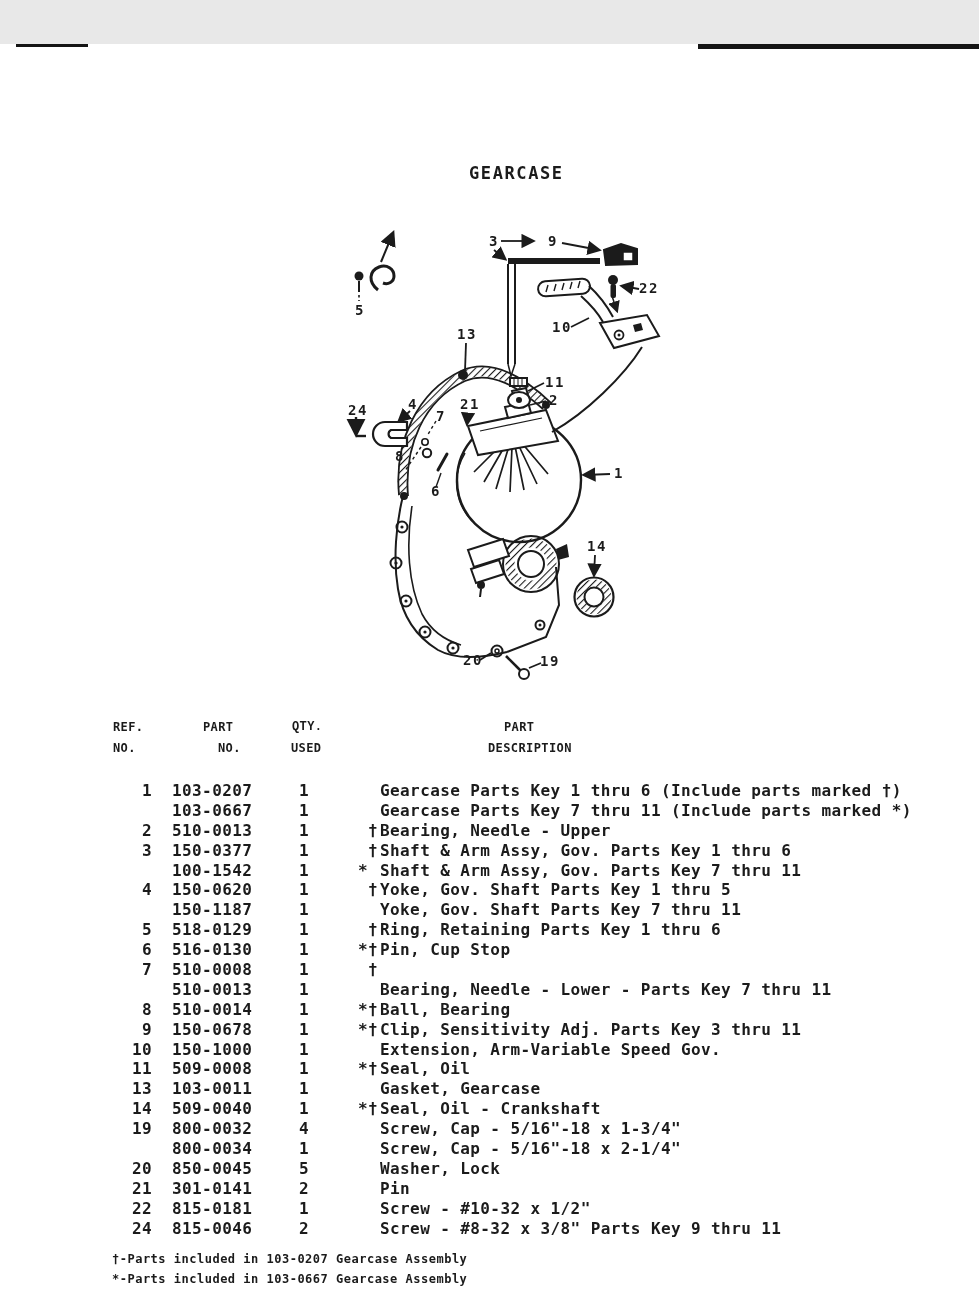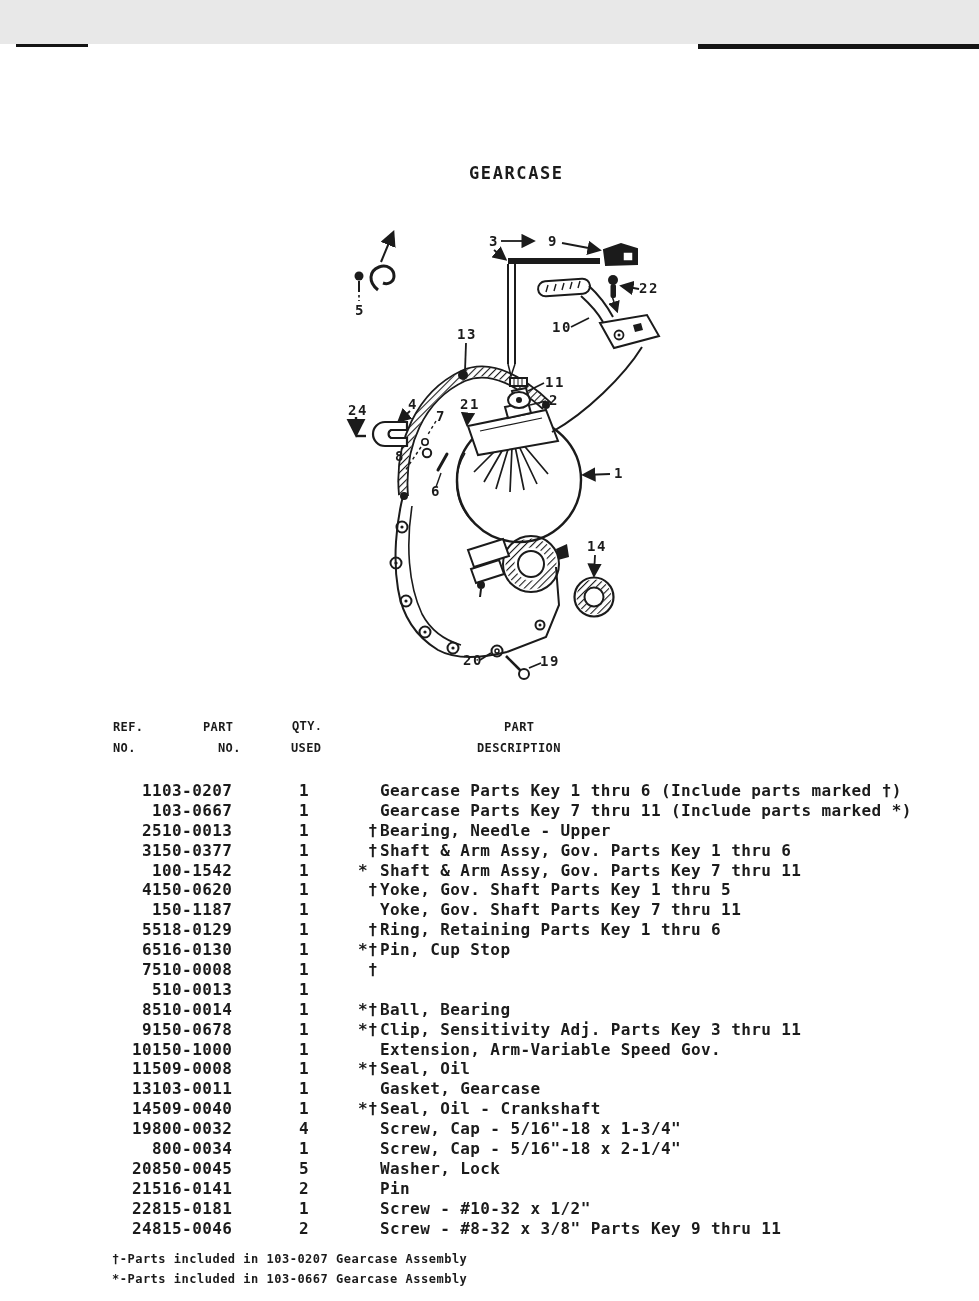--- a/index.html
+++ b/index.html
@@ -5,21 +5,21 @@
   html,body{margin:0;padding:0;background:#e8e8e8;}
   .page{position:relative;width:979px;height:1301px;background:#ffffff;overflow:hidden;
         font-family:"DejaVu Sans Mono","Liberation Mono",monospace;color:#1b1b1b;margin-top:44px;}
   .t{position:absolute;font-weight:bold;font-size:12px;line-height:20px;letter-spacing:.4px;white-space:pre;}
   .title{font-size:17px;letter-spacing:1.6px;}
   .rows{position:absolute;left:0;top:737px;width:979px;}
   .trow{position:relative;height:19.9px;width:979px;}
   .trow span{position:absolute;top:0;font-weight:bold;font-size:16px;line-height:19.9px;
              letter-spacing:.4px;white-space:pre;}
   .c-ref {left:104px;width:48px;text-align:right;letter-spacing:1px;}
-  .c-part{left:152px;letter-spacing:1.6px;text-align:center;}
+  .c-part{left:172px;letter-spacing:1.6px;text-align:center;}
   .c-qty {left:299px;}
   .c-mark{left:322px;width:56px;text-align:right;}
   .c-desc{left:380px;}
   .foot{letter-spacing:.5px;}
   .smudge{position:absolute;background:#141414;}
   .dash{position:absolute;left:502px;top:1267px;width:9px;height:3px;background:#1b1b1b;border-radius:1px;}
   svg .callout{font:bold 14px "DejaVu Sans Mono","Liberation Mono",monospace;letter-spacing:1.5px;
                fill:#1b1b1b;text-anchor:middle;}
 </style>
 </head>
@@ -201,21 +201,21 @@
     </g>
   </svg>
 
   <div class="t" style="left:113px;top:673px;">REF.</div>
   <div class="t" style="left:113px;top:694px;">NO.</div>
   <div class="t" style="left:203px;top:673px;">PART</div>
   <div class="t" style="left:218px;top:694px;">NO.</div>
   <div class="t" style="left:292px;top:673px;font-family:Liberation Mono, monospace;">QTY.</div>
   <div class="t" style="left:291px;top:694px;">USED</div>
   <div class="t" style="left:504px;top:673px;">PART</div>
-  <div class="t" style="left:477px;top:694px;">DESCRIPTION</div>
+  <div class="t" style="left:488px;top:694px;">DESCRIPTION</div>
 
   <div class="rows">
       <div class="trow">
         <span class="c-ref">1</span>
         <span class="c-part">103-0207</span>
         <span class="c-qty">1</span>
         <span class="c-mark"></span>
         <span class="c-desc">Gearcase Parts Key 1 thru 6 (Include parts marked †)</span>
       </div>
       <div class="trow">
@@ -278,20 +278,21 @@
         <span class="c-ref">7</span>
         <span class="c-part">510-0008</span>
         <span class="c-qty">1</span>
         <span class="c-mark">†</span>
       </div>
       <div class="trow">
         <span class="c-ref"></span>
         <span class="c-part">510-0013</span>
         <span class="c-qty">1</span>
         <span class="c-mark"></span>
+        <span class="c-desc">Bearing, Needle - Lower - Parts Key 7 thru 11</span>
       </div>
       <div class="trow">
         <span class="c-ref">8</span>
         <span class="c-part">510-0014</span>
         <span class="c-qty">1</span>
         <span class="c-mark">*†</span>
         <span class="c-desc">Ball, Bearing</span>
       </div>
       <div class="trow">
         <span class="c-ref">9</span>
@@ -344,21 +345,21 @@
       </div>
       <div class="trow">
         <span class="c-ref">20</span>
         <span class="c-part">850-0045</span>
         <span class="c-qty">5</span>
         <span class="c-mark"></span>
         <span class="c-desc">Washer, Lock</span>
       </div>
       <div class="trow">
         <span class="c-ref">21</span>
-        <span class="c-part">516-0141</span>
+        <span class="c-part">301-0141</span>
         <span class="c-qty">2</span>
         <span class="c-mark"></span>
         <span class="c-desc">Pin</span>
       </div>
       <div class="trow">
         <span class="c-ref">22</span>
         <span class="c-part">815-0181</span>
         <span class="c-qty">1</span>
         <span class="c-mark"></span>
         <span class="c-desc">Screw - #10-32 x 1/2"</span>

